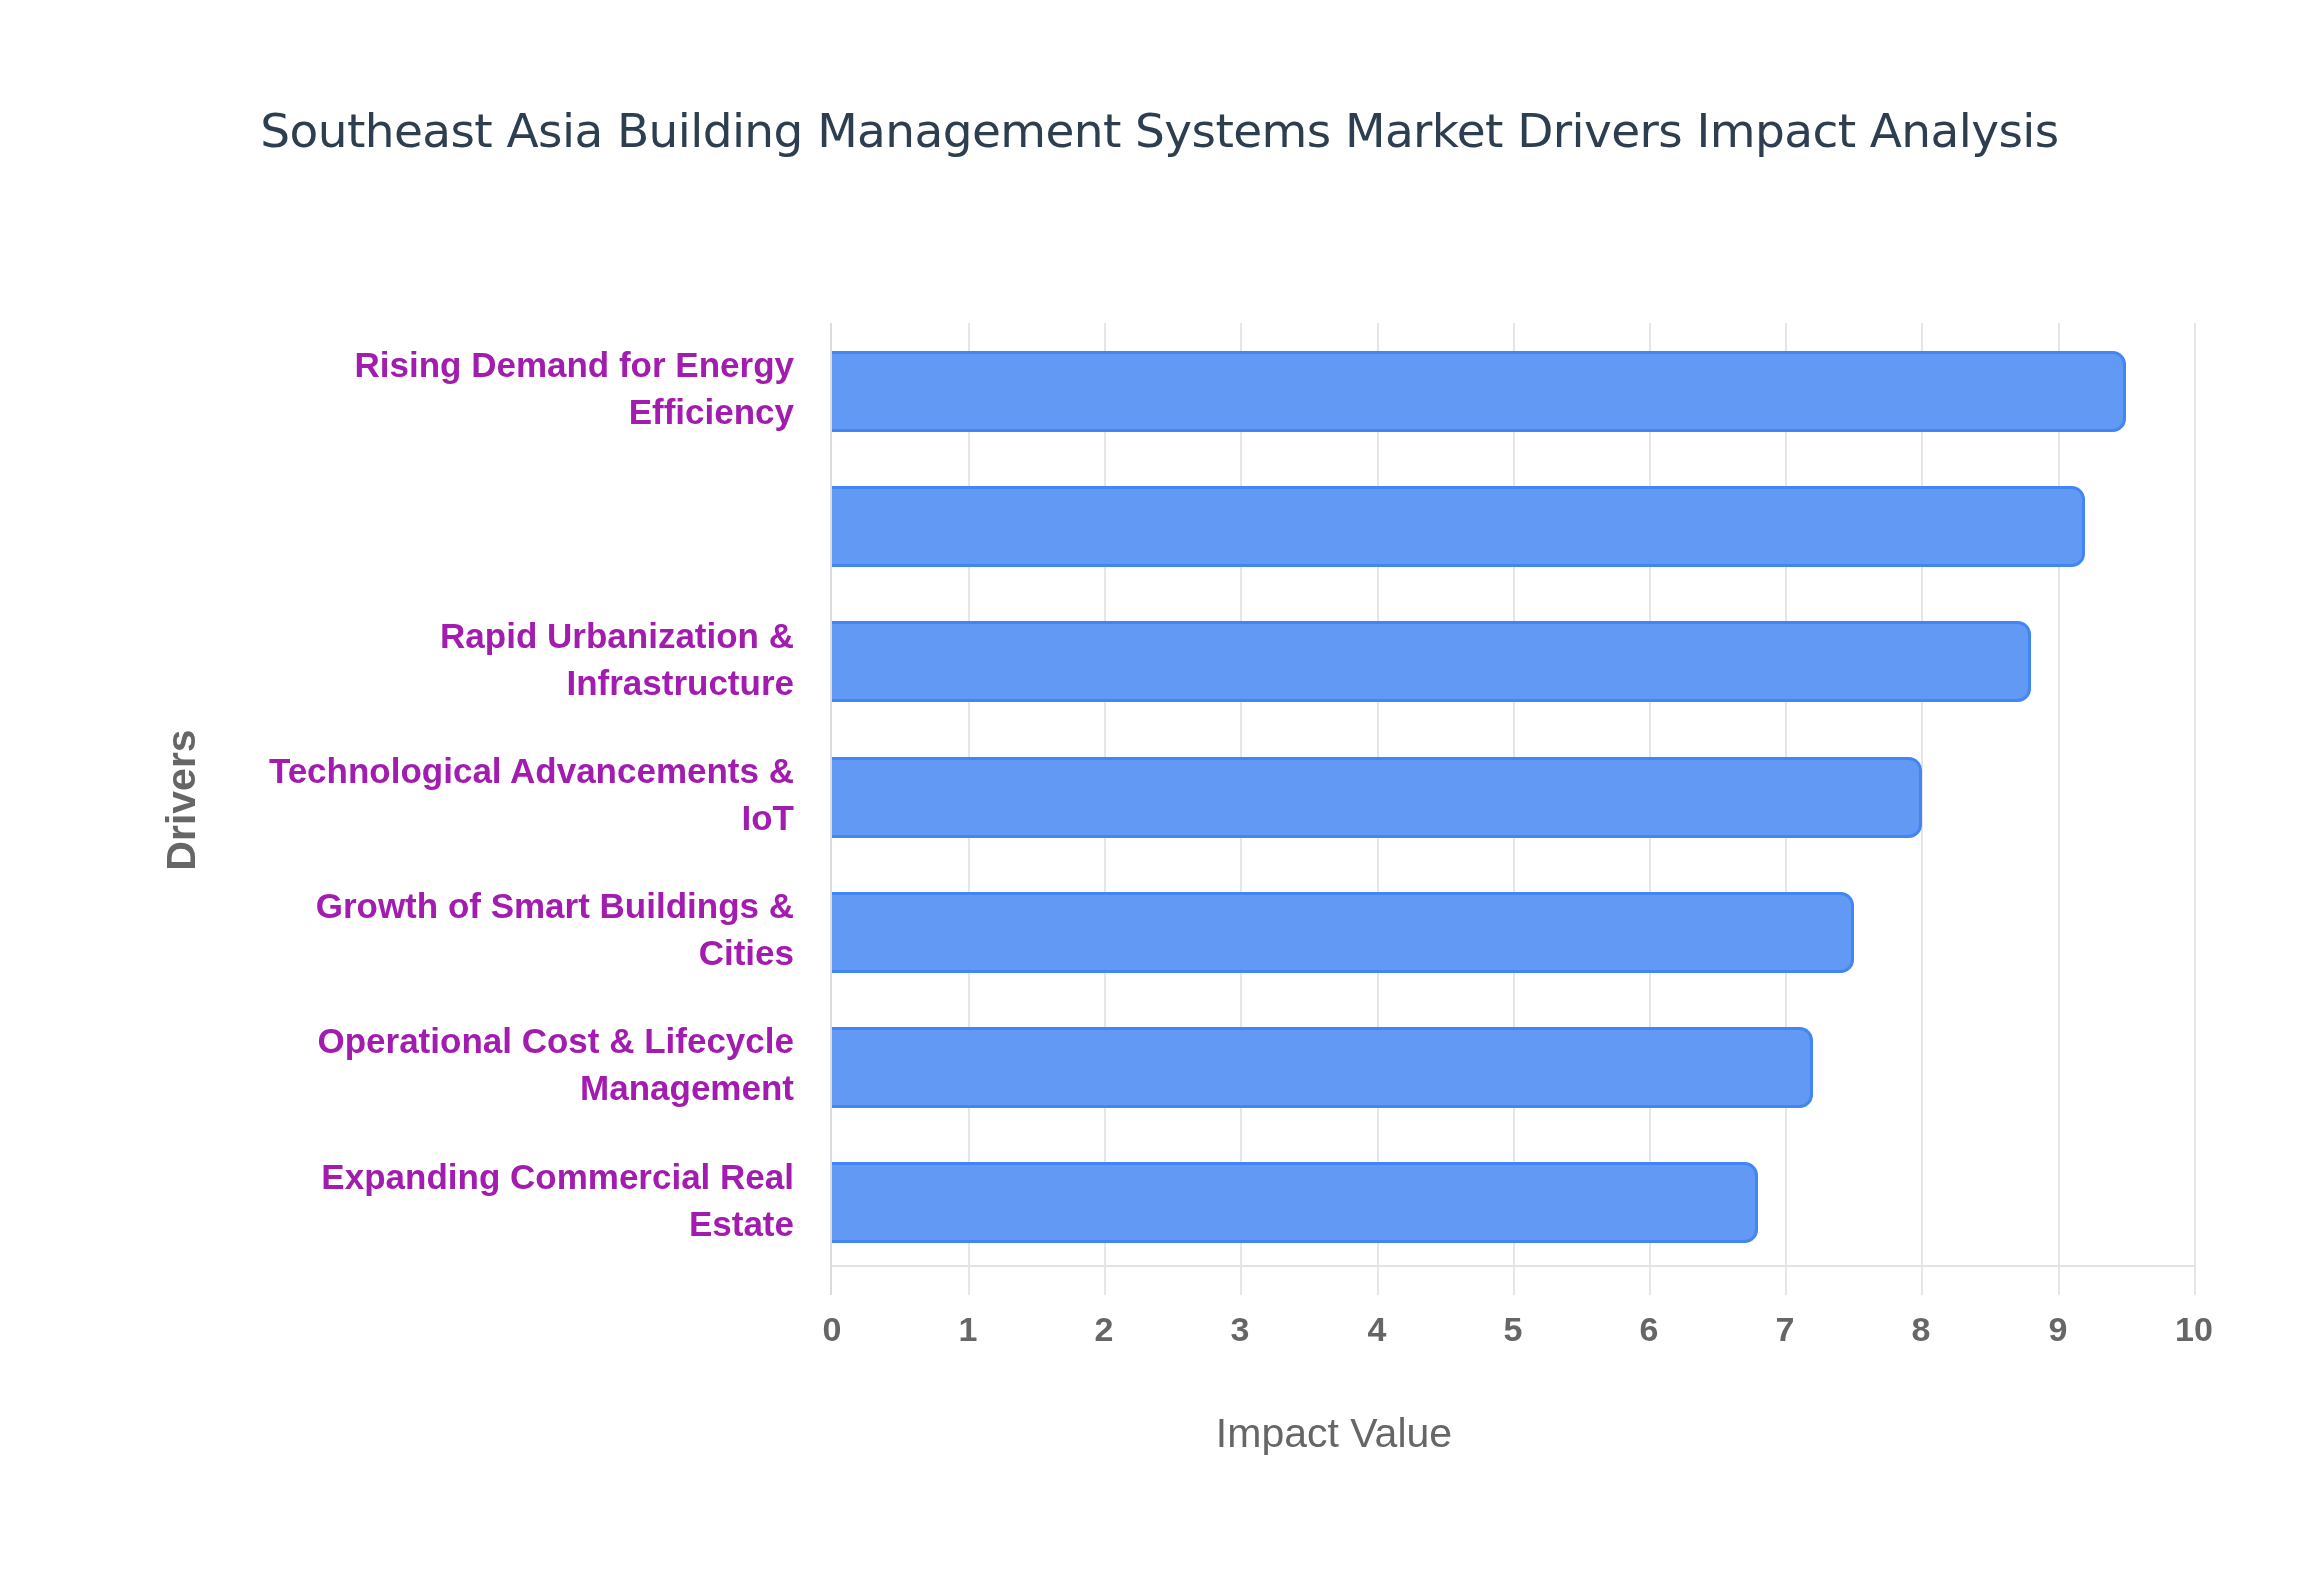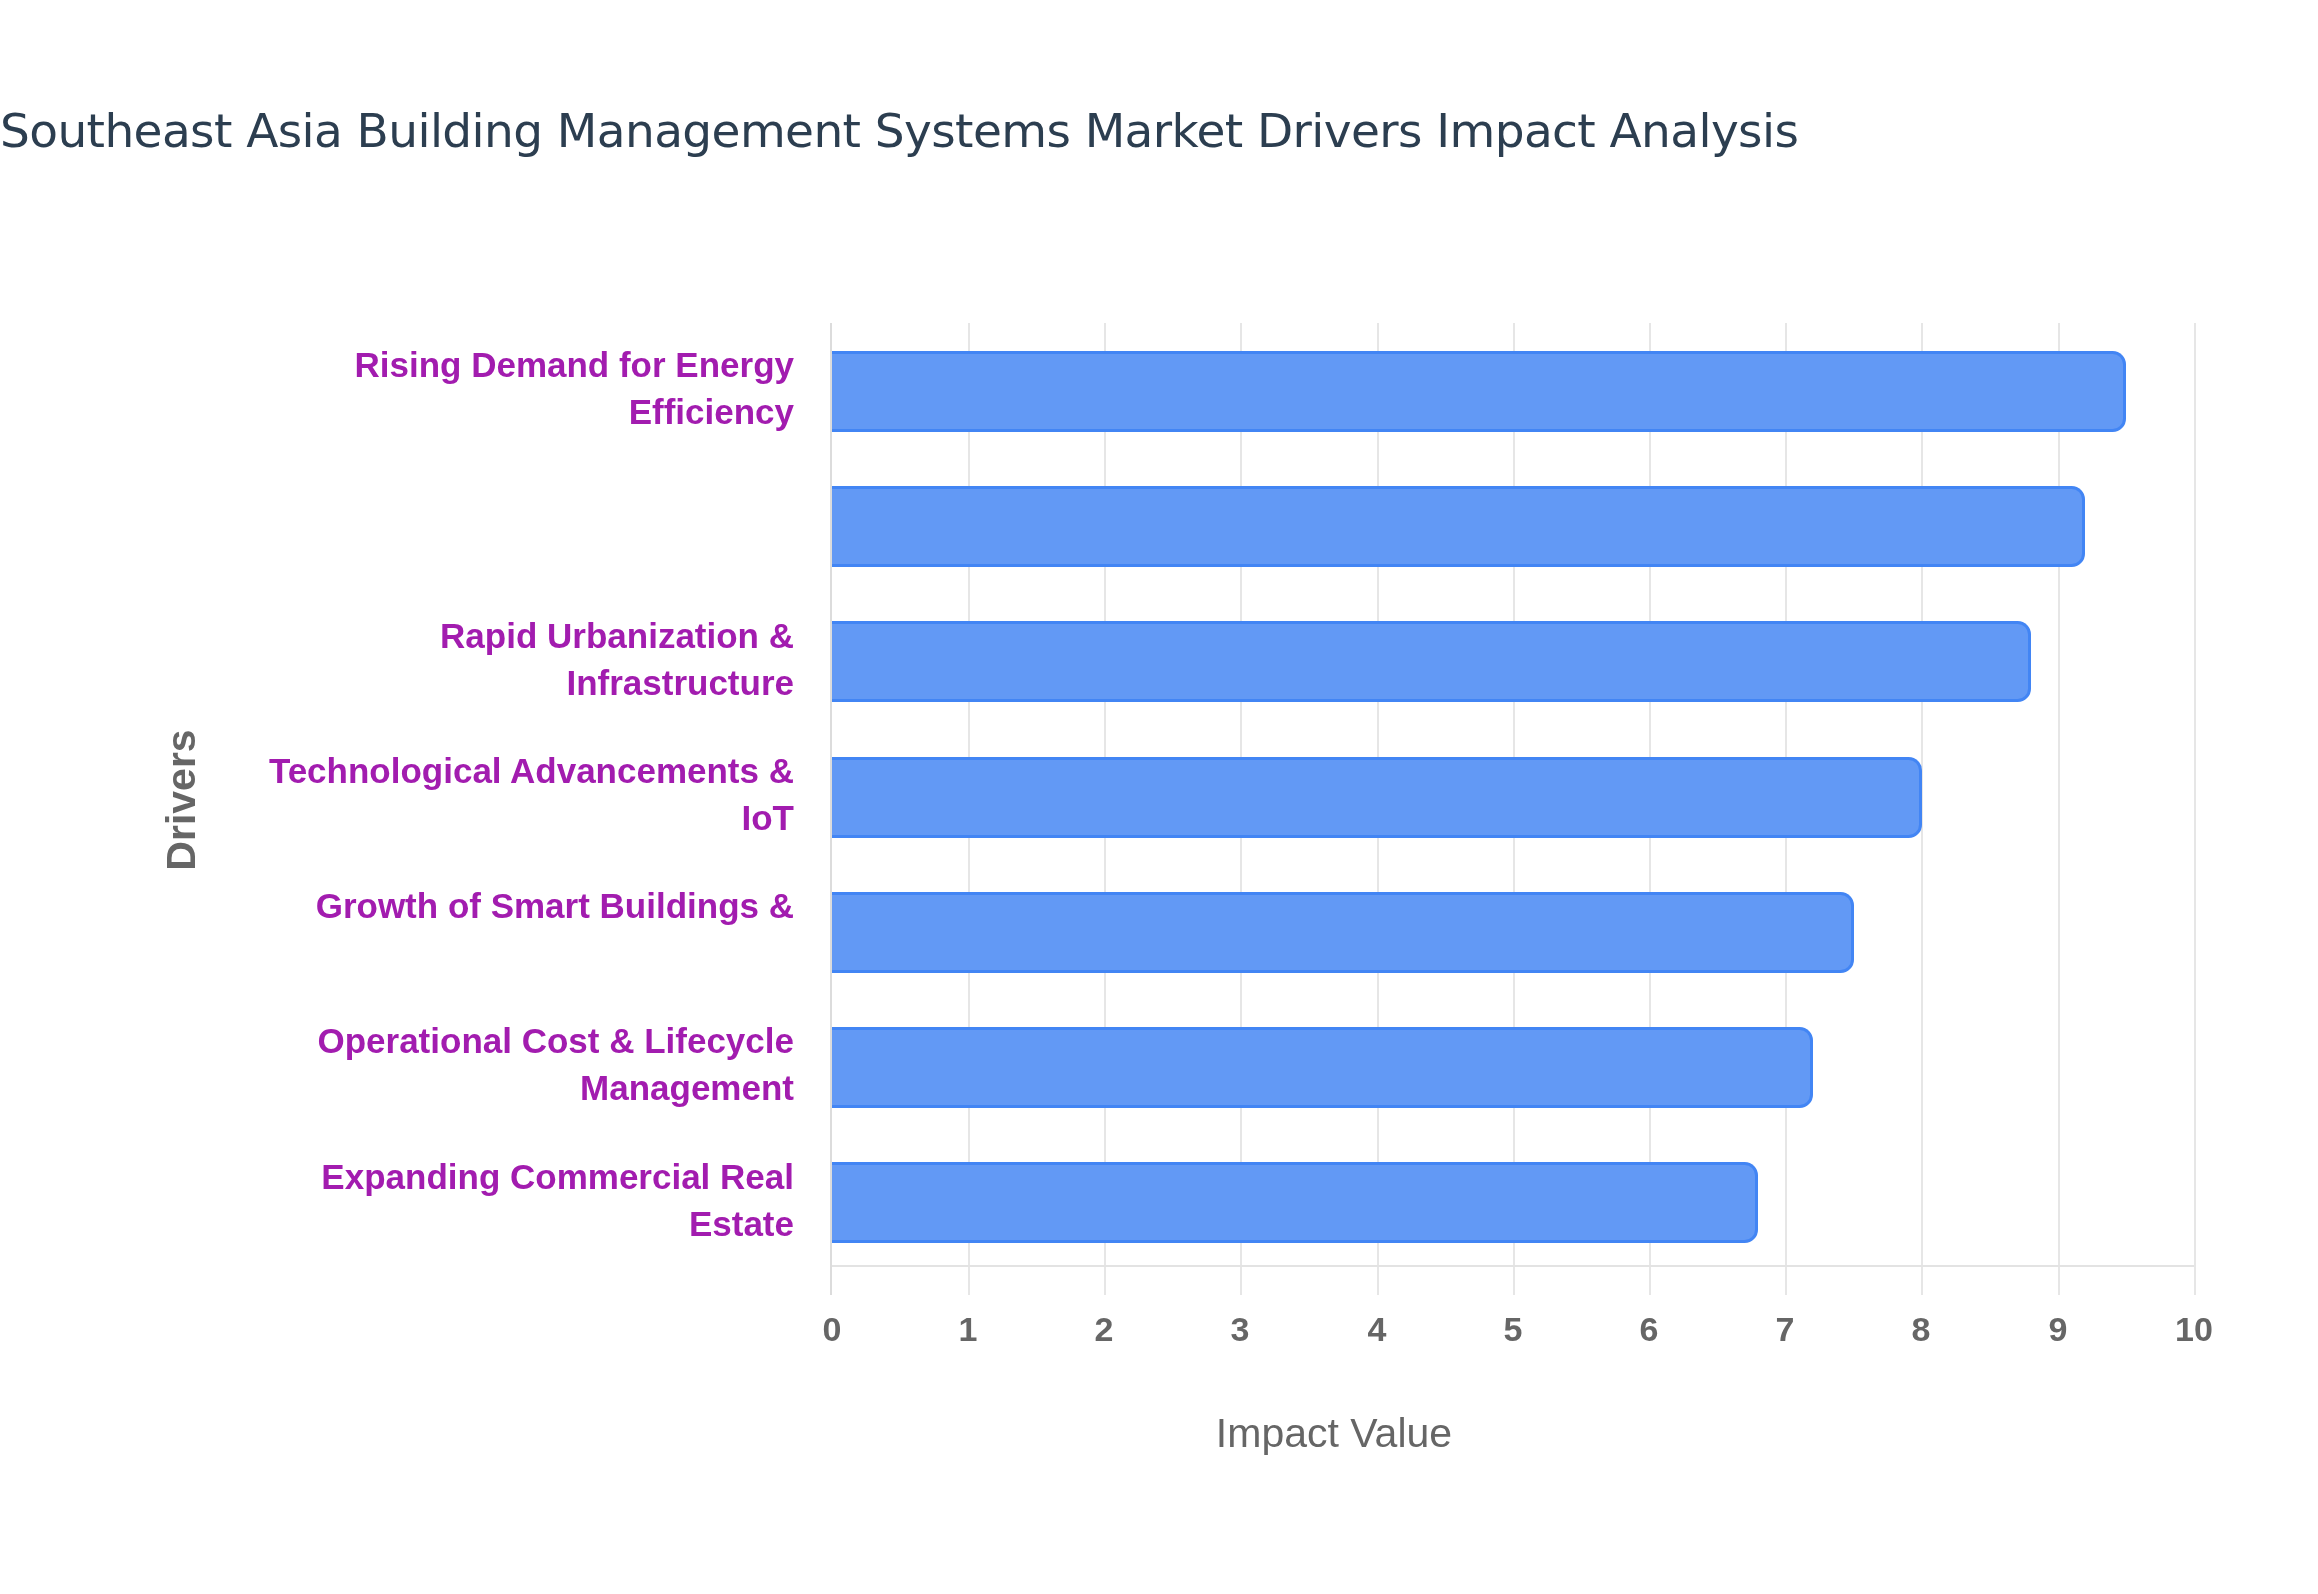--- a/index.html
+++ b/index.html
@@ -1,17 +1,17 @@
 <!DOCTYPE html>
 <html style="font-size:9.7px"><head>
 <meta charset="utf-8">
 <style>
   html, body { margin:0; padding:0; background:#ffffff; }
   body { width:2319px; height:1594px; position:relative; overflow:hidden; font-family:"Liberation Sans", sans-serif; }
-  .title { position:absolute; left:0; width:2319px; top:103px; text-align:left; font-family:"DejaVu Sans", sans-serif; font-size:47px; color:#2c3e50; letter-spacing:-0.6px; }
+  .title { position:absolute; left:0; width:2319px; top:103px; text-align:center; font-family:"DejaVu Sans", sans-serif; font-size:47px; color:#2c3e50; letter-spacing:-0.6px; }
   .plot { position:absolute; left:832px; top:323px; width:1362px; height:954px; }
   .grid { position:absolute; top:0; bottom:-18px; width:1.8px; background:#e6e6e6; }
   .axis-left { position:absolute; left:-2.4px; top:0; bottom:-18px; width:2.4px; background:#dcdcdc; }
   .axis-bottom { position:absolute; left:0; right:0; top:942px; height:2.4px; background:#e3e3e3; }
   .bar { position:absolute; left:0; height:81px; background:#6299f5; border:3px solid #4285f4; border-left:none; border-radius:0 13.3px 13.3px 0; box-sizing:border-box; }
   .ylabel { position:absolute; right:1525px; width:604px; text-align:right; font-weight:bold; font-size:35px; line-height:47px; color:#a21caf; }
   .tick { position:absolute; top:1310px; width:72px; margin-left:-36px; text-align:center; font-weight:bold; font-size:34px; color:#666666; }
   .xtitle { position:absolute; top:1410px; left:1334px; width:362px; margin-left:-181px; text-align:center; font-weight:normal; font-size:41px; color:#666666; }
   .ytitle { position:absolute; left:181px; top:800px; transform:translate(-50%,-50%) rotate(-90deg); font-weight:bold; font-size:41px; color:#666666; white-space:nowrap; }
 </style>
@@ -55,20 +55,21 @@
   <div class="ylabel" style="top:612px">
       <div>Rapid Urbanization &amp;</div>
       <div>Infrastructure</div>
     </div>
   <div class="ylabel" style="top:747px">
       <div>Technological Advancements &amp;</div>
       <div>IoT</div>
     </div>
   <div class="ylabel" style="top:882px">
       <div>Growth of Smart Buildings &amp;</div>
+      <div>Cities</div>
     </div>
   <div class="ylabel" style="top:1017px">
       <div>Operational Cost &amp; Lifecycle</div>
       <div>Management</div>
     </div>
   <div class="ylabel" style="top:1153px">
       <div>Expanding Commercial Real</div>
       <div>Estate</div>
     </div>
 </div>

